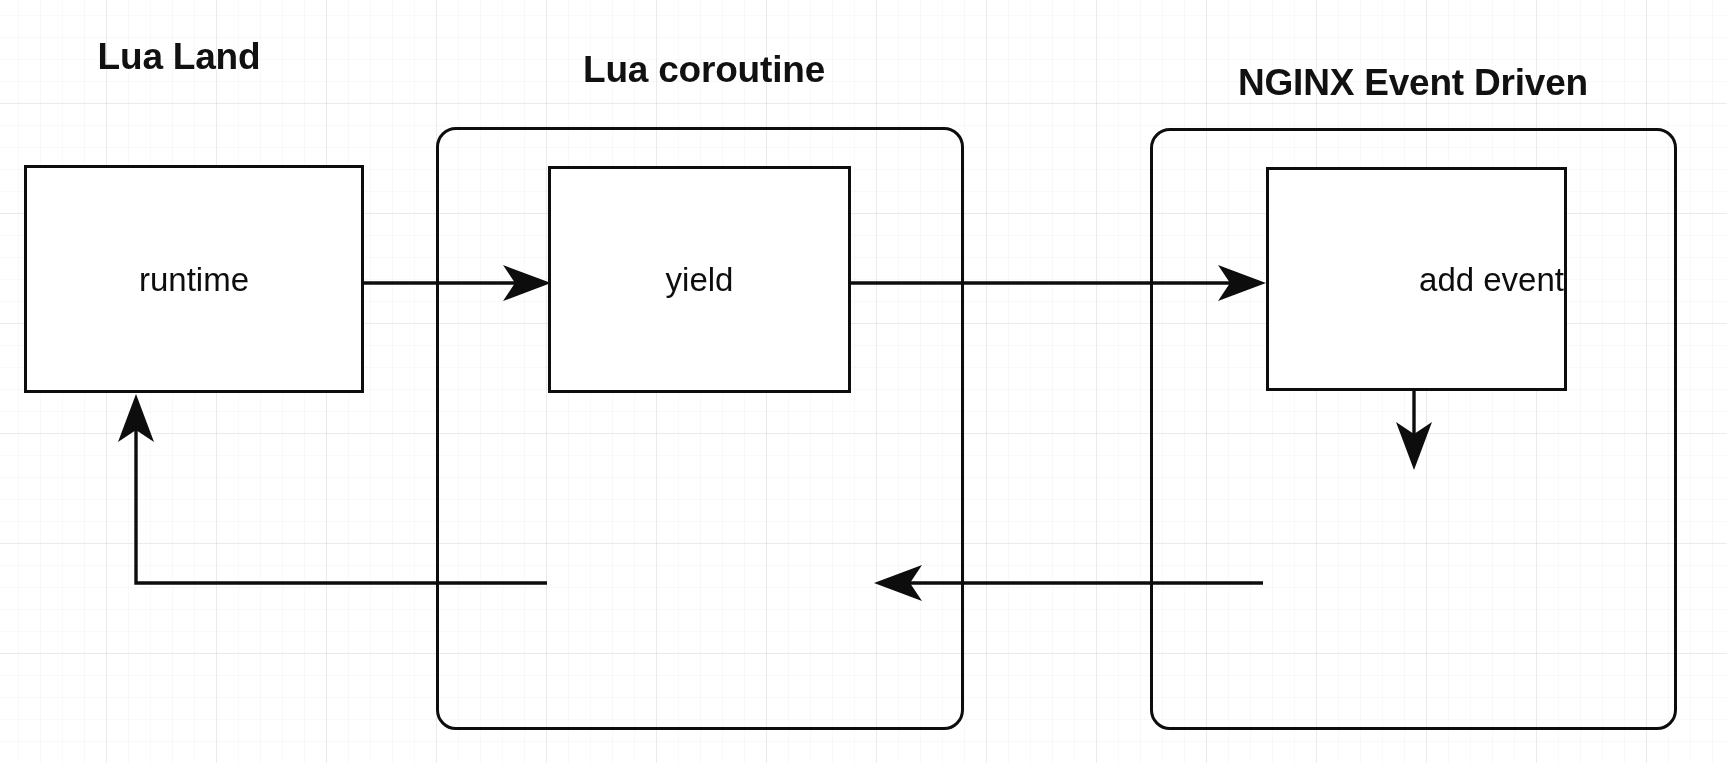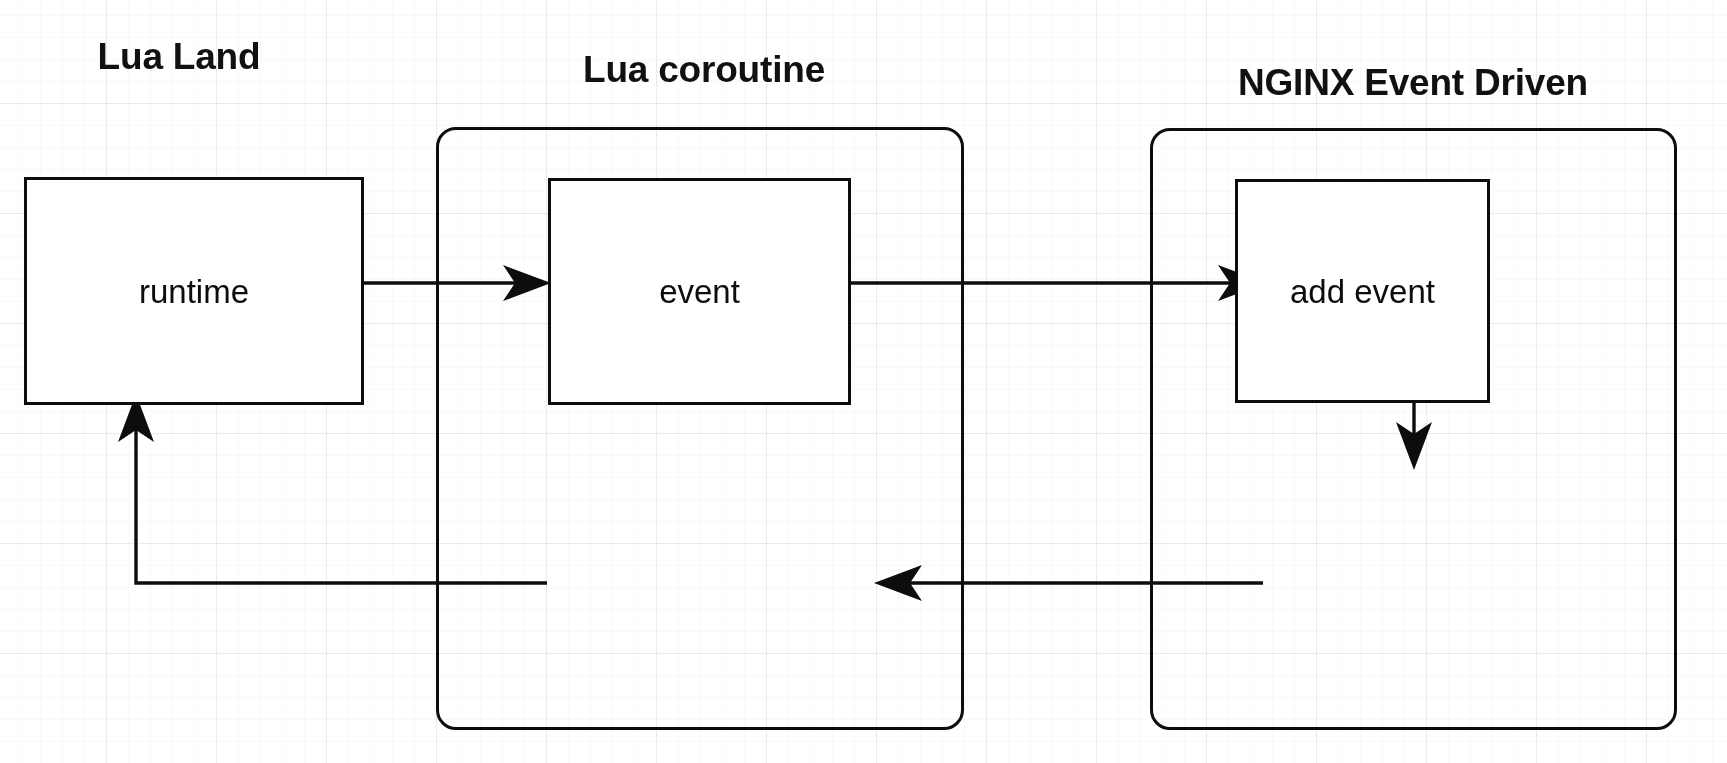--- a/index.html
+++ b/index.html
@@ -45,21 +45,20 @@
     box-sizing:border-box;
   }
   .node{
     position:absolute;
     border:3.2px solid #0d0d0d;
     background:#ffffff;
     box-sizing:border-box;
     display:flex;
     align-items:center;
     justify-content:center;
-    margin-top:12px;
   }
   .node-label{
     font-size:33px;
     color:#0d0d0d;
     font-weight:400;
     white-space:nowrap;
     line-height:1;
   }
   .edge-svg{
     position:absolute;
@@ -118,22 +117,22 @@
       <path class="edge-path" d="M 547 583 L 136 583 L 136 417"></path>
       <path class="arrow-head" d="M 136 394 L 118 442 L 136 430 L 154 442 Z"></path>
     </g>
   </svg>
 
   <div class="node" style="left:24px;top:165px;width:340px;height:228px;">
     <span class="node-label">runtime</span>
   </div>
 
   <div class="node" style="left:548px;top:166px;width:303px;height:227px;">
-    <span class="node-label">event</span>
+    <span class="node-label">yield</span>
   </div>
 
 
-  <div class="node" style="left:1235px;top:167px;width:255px;height:224px;">
+  <div class="node" style="left:1266px;top:167px;width:301px;height:224px;justify-content:flex-end;">
     <span class="node-label">add event</span>
   </div>
 
 
 </div>
 
 </body></html>

